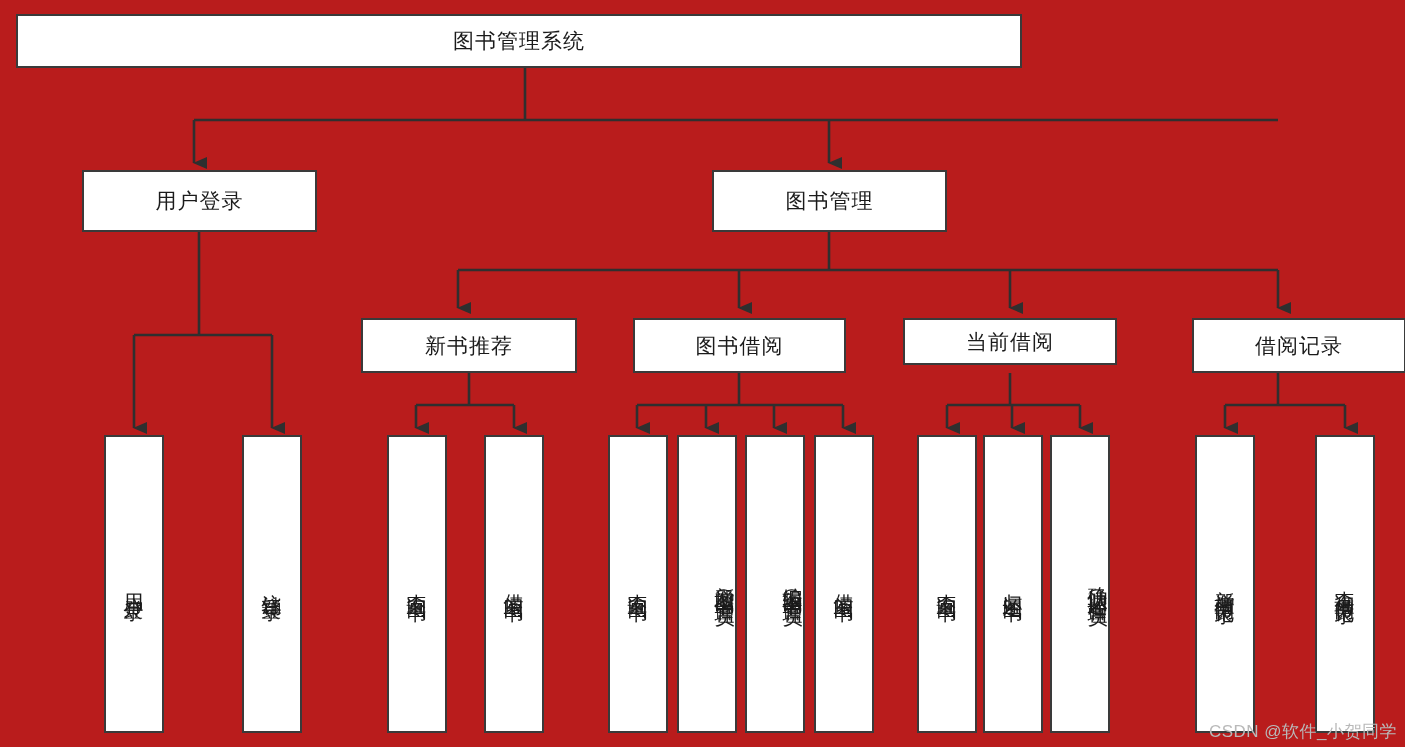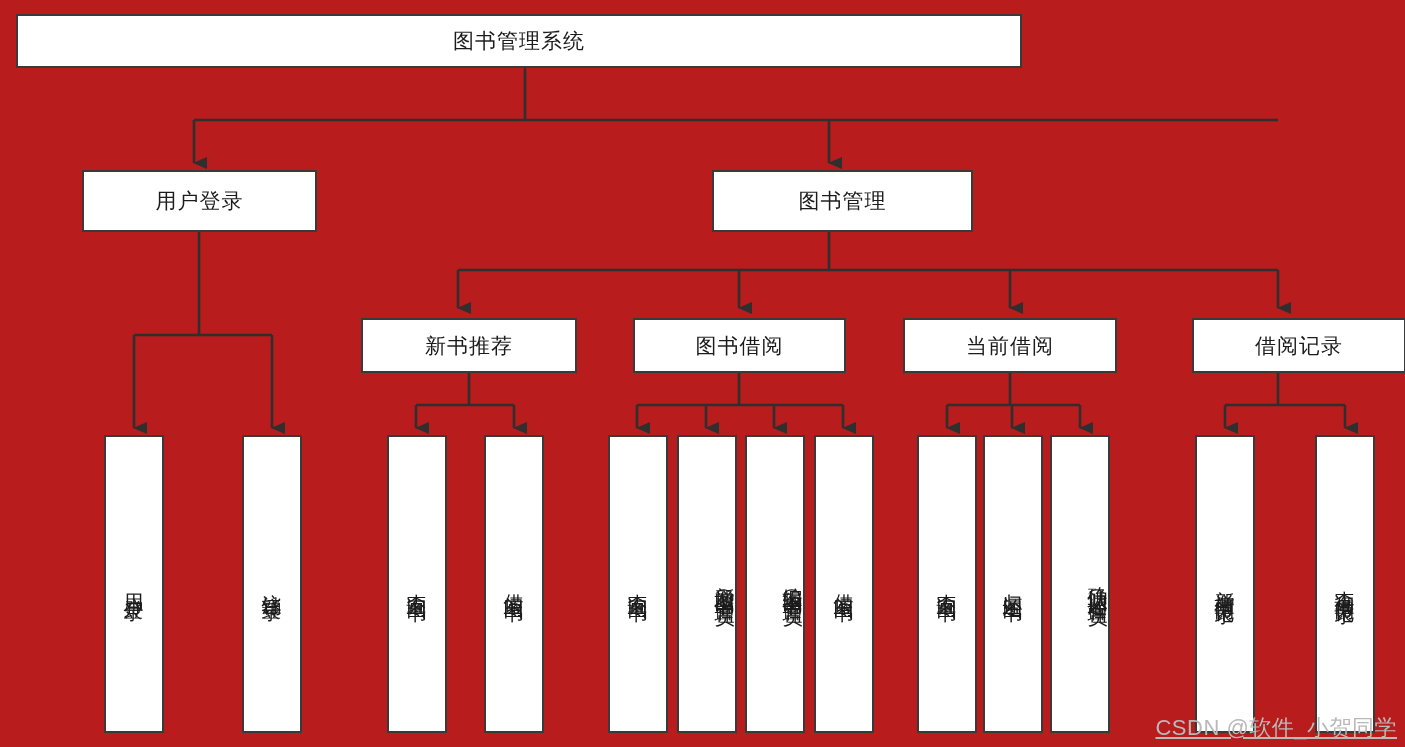--- a/index.html
+++ b/index.html
@@ -55,26 +55,25 @@
   .node.v.mid {
     align-items: center;
   }
   .node-label {
     white-space: pre;
   }
   .watermark {
     position: absolute;
     right: 8px;
     bottom: 4px;
-    font-size: 22px;
+    font-size: 17px;
     color: #b9b9b9;
     letter-spacing: 0.5px;
     white-space: nowrap;
     z-index: 5;
-    text-decoration: underline;
   }
 </style>
 </head>
 <body>
 
 <div id="canvas">
 
   <svg id="wires" viewBox="0 0 1405 747">
     <defs>
       <marker id="arrow" viewBox="0 0 12 14" refX="6" refY="13" markerWidth="12" markerHeight="14" orient="auto-start-reverse" markerUnits="userSpaceOnUse">
@@ -125,31 +124,31 @@
     </g>
   </svg>
 
   <div class="node h" style="left:16px; top:14px; width:1006px; height:54px;">
     <span class="node-label">图书管理系统</span>
   </div>
 
   <div class="node h" style="left:82px; top:170px; width:235px; height:62px;">
     <span class="node-label">用户登录</span>
   </div>
-  <div class="node h" style="left:712px; top:170px; width:261px; height:62px;">
+  <div class="node h" style="left:712px; top:170px; width:235px; height:62px;">
     <span class="node-label">图书管理</span>
   </div>
 
   <div class="node h" style="left:361px; top:318px; width:216px; height:55px;">
     <span class="node-label">新书推荐</span>
   </div>
   <div class="node h" style="left:633px; top:318px; width:213px; height:55px;">
     <span class="node-label">图书借阅</span>
   </div>
-  <div class="node h" style="left:903px; top:318px; width:214px; height:55px;align-items:center;">
+  <div class="node h" style="left:903px; top:318px; width:214px; height:47px;align-items:center;">
     <span class="node-label">当前借阅</span>
   </div>
   <div class="node h" style="left:1172px; top:318px; width:214px; height:55px;margin-left:20px;">
     <span class="node-label">借阅记录</span>
   </div>
 
   <div class="node v mid" style="left:104px; top:435px; width:60px; height:298px;">
     <span class="node-label">用户登录</span>
   </div>
   <div class="node v mid" style="left:242px; top:435px; width:60px; height:298px;">

